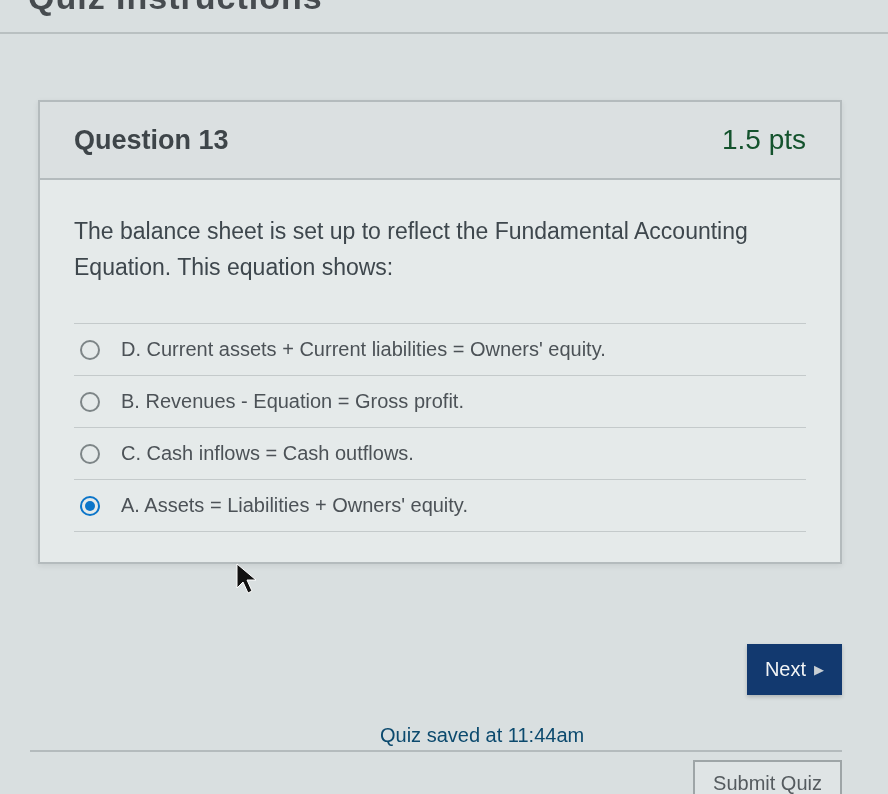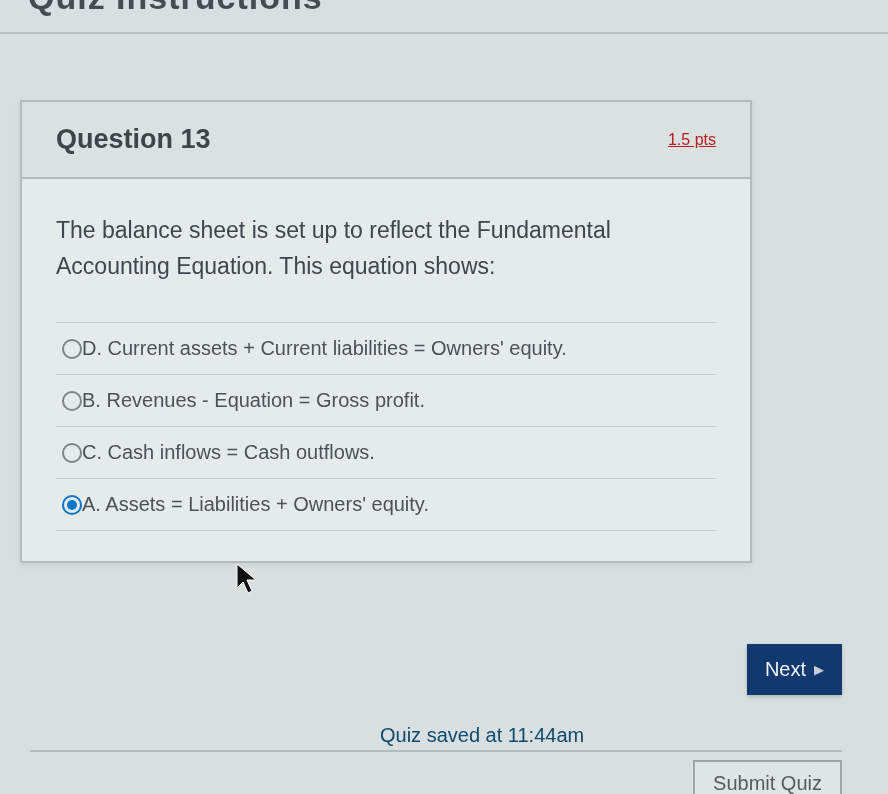--- a/index.html
+++ b/index.html
@@ -23,61 +23,60 @@
     position: absolute;
     top: 32px;
     left: 0;
     right: 0;
     height: 2px;
     background: #b9c0c1;
   }
   .question-card {
     position: absolute;
     top: 100px;
-    left: 20px;
-    width: 732px;
+    left: 38px;
+    width: 804px;
     border: 2px solid #b4bbbd;
     background: #e5eaea;
     box-shadow: 0 2px 6px rgba(0,0,0,0.08);
   }
   .card-header {
     display: flex;
     justify-content: space-between;
     align-items: center;
     padding: 22px 34px;
     border-bottom: 2px solid #b4bbbd;
     background: #dbe0e1;
   }
   .q-title {
     font-size: 27px;
     font-weight: 700;
     color: #3e4549;
   }
   .q-points {
-    font-size: 16px;
+    font-size: 28px;
     font-weight: 400;
-    color: #b91c1c;
-    text-decoration: underline;
+    color: #14532d;
   }
   .card-body {
     padding: 34px 34px 30px 34px;
   }
   .prompt {
     font-size: 23px;
     line-height: 1.55;
     color: #3e474d;
     margin-bottom: 38px;
   }
   .options {
     border-bottom: 1px solid #c4cacb;
   }
   .option {
     display: flex;
     align-items: center;
-    gap: 0;
+    gap: 21px;
     padding: 14px 6px 14px 6px;
     border-top: 1px solid #c4cacb;
     font-size: 20px;
     color: #4c5257;
     cursor: pointer;
   }
   .option:first-child { border-top: 1px solid #c4cacb; }
   .radio {
     flex-shrink: 0;
     width: 20px; height: 20px;

